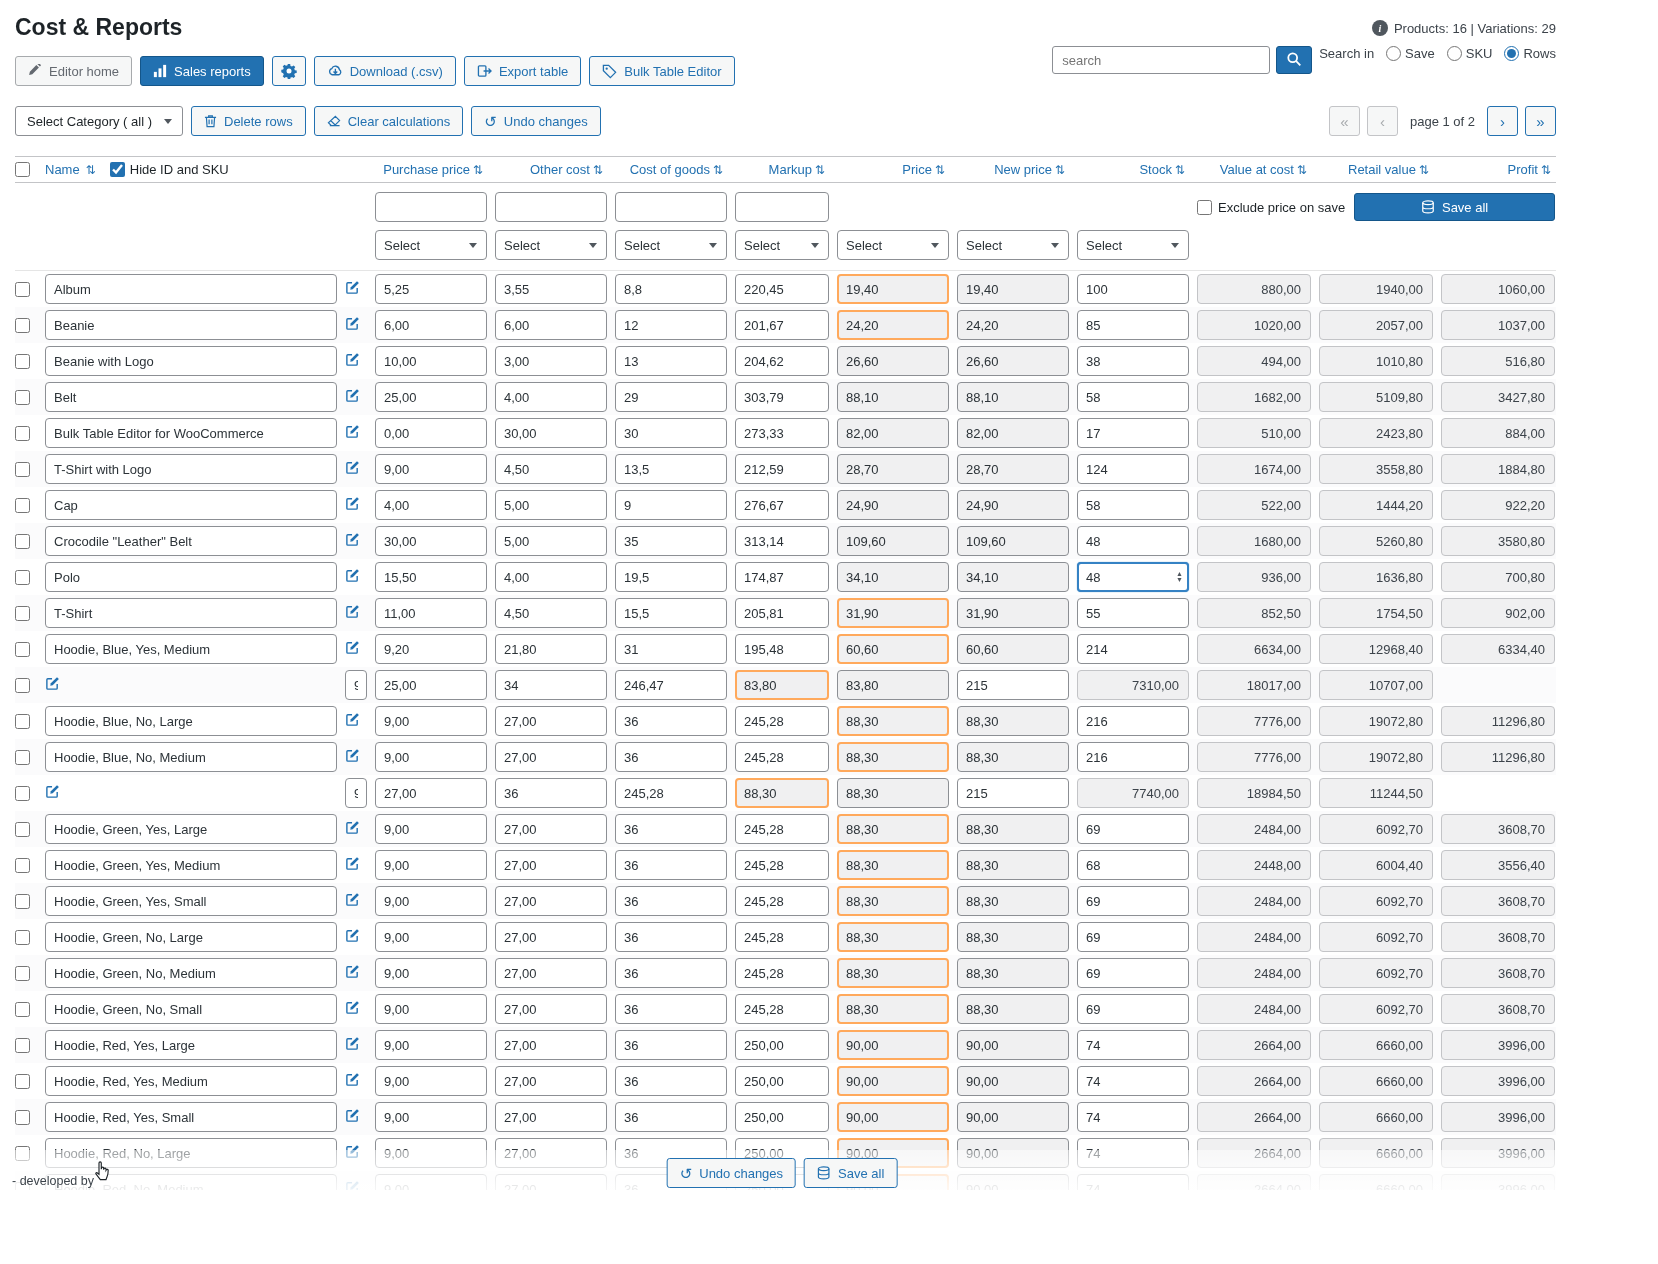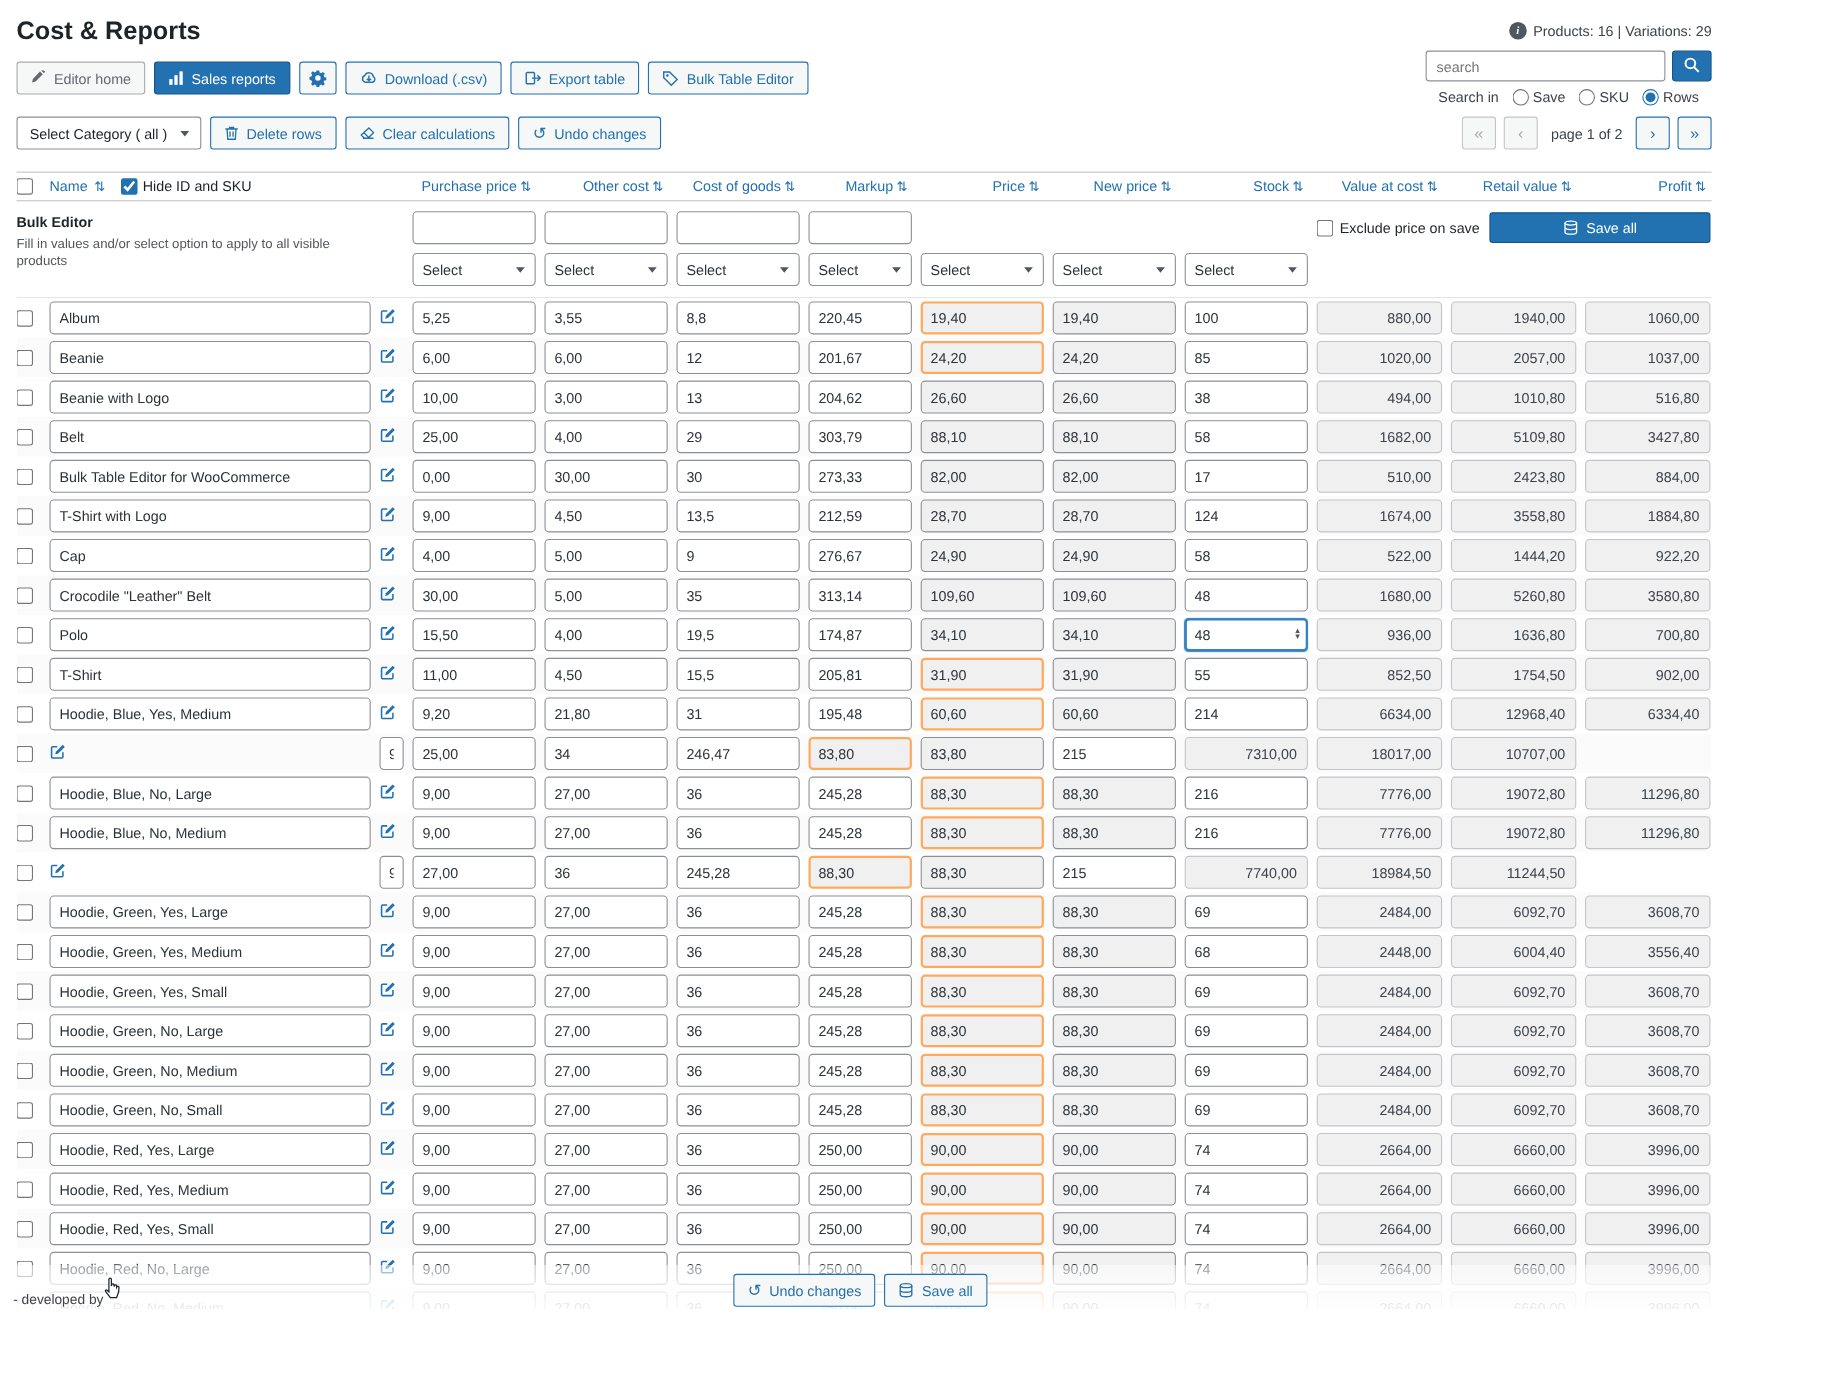--- a/index.html
+++ b/index.html
@@ -18,21 +18,21 @@
   .btn { display:inline-flex; align-items:center; gap:7px; height:30px; padding:0 12px; border:1px solid #2271b1;
     border-radius:3px; background:#f6f7f7; color:#2271b1; font-size:13px; cursor:pointer; font-family:inherit; white-space:nowrap; }
   .btn svg { display:block; }
   .btn.primary { background:#2271b1; border-color:#14568a; color:#ffffff; }
   .btn.muted { color:#646970; border-color:#a7aaad; }
   .btn.icon-only { width:34px; padding:0; justify-content:center; }
 
   .toolbar { position:absolute; left:0; top:56px; display:flex; gap:8px; align-items:center; }
 
   
-  .search-cluster { position:absolute; right:0; top:46px; display:flex; flex-direction:column; align-items:center; gap:7px; }
+  .search-cluster { position:absolute; right:0; top:46px; display:flex; flex-direction:row; align-items:flex-start; gap:7px; }
   .search-row { display:flex; gap:6px; }
   .search-input { width:218px; height:28px; border:1px solid #8c8f94; border-radius:3px; padding:0 9px; font:13px "Liberation Sans",sans-serif; color:#2c3338; }
   .search-btn { width:36px; height:28px; border:1px solid #14568a; border-radius:3px; background:#2271b1; display:flex; align-items:center; justify-content:center; cursor:pointer; }
   .search-in { display:flex; align-items:center; gap:12px; color:#3c434a; font-size:13px; }
   .search-in label { display:flex; align-items:center; gap:4px; cursor:pointer; }
   input[type=checkbox], input[type=radio] { accent-color:#2271b1; width:15px; height:15px; cursor:pointer; }
 
   
   .row2 { position:absolute; left:0; right:0; top:106px; display:flex; gap:8px; align-items:center; }
   .cat-select { position:relative; display:inline-flex; align-items:center; height:30px; padding:0 30px 0 11px;
@@ -277,24 +277,20 @@
             <span>Retail value</span>
             <span class="sort">⇅</span>
           </div>
         <div class="th num">
             <span>Profit</span>
             <span class="sort">⇅</span>
           </div>
       </div>
 
       <div class="grid-row bulk">
-        <div class="bulk-label">
-          <h3>Bulk Editor</h3>
-          <p>Fill in values and/or select option to apply to all visible products</p>
-        </div>
         <input class="txt r1 c4" style="">
         <input class="txt r1 c5" style="">
         <input class="txt r1 c6" style="">
         <input class="txt r1 c7" style="">
         <div class="sel-wrap r2 c4"><select><option>Select</option></select><span class="tri"></span></div>
         <div class="sel-wrap r2 c5"><select><option>Select</option></select><span class="tri"></span></div>
         <div class="sel-wrap r2 c6"><select><option>Select</option></select><span class="tri"></span></div>
         <div class="sel-wrap r2 c7"><select><option>Select</option></select><span class="tri"></span></div>
         <div class="sel-wrap r2 c8"><select><option>Select</option></select><span class="tri"></span></div>
         <div class="sel-wrap r2 c9"><select><option>Select</option></select><span class="tri"></span></div>

